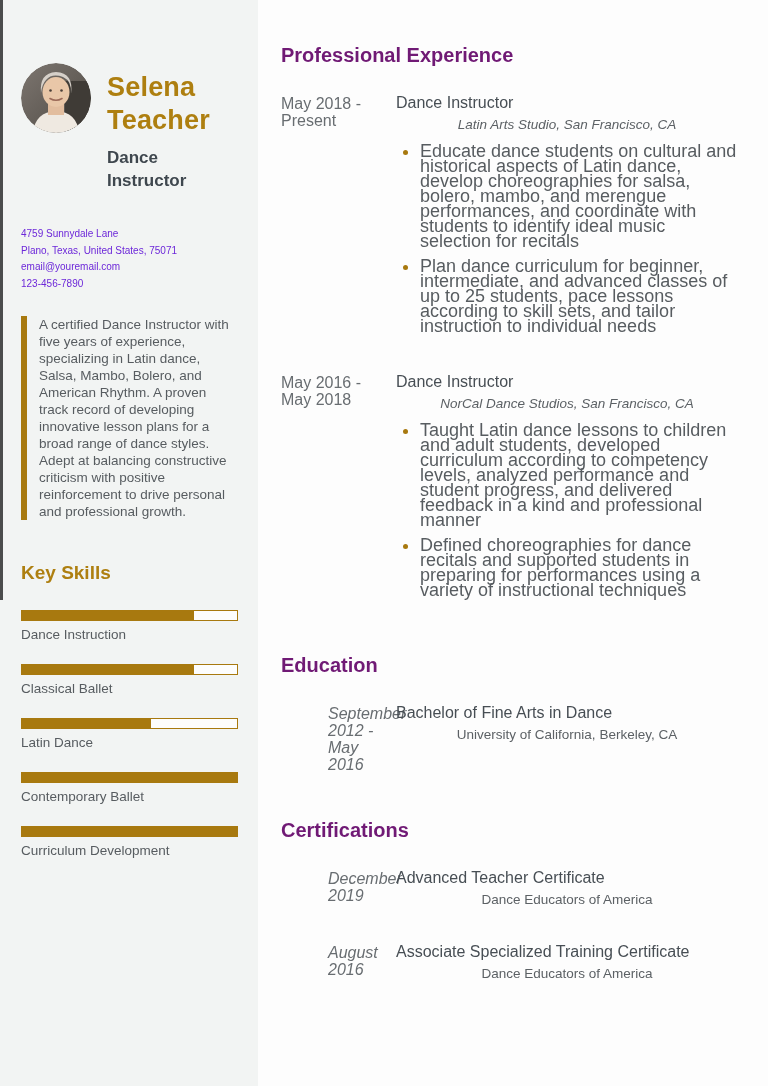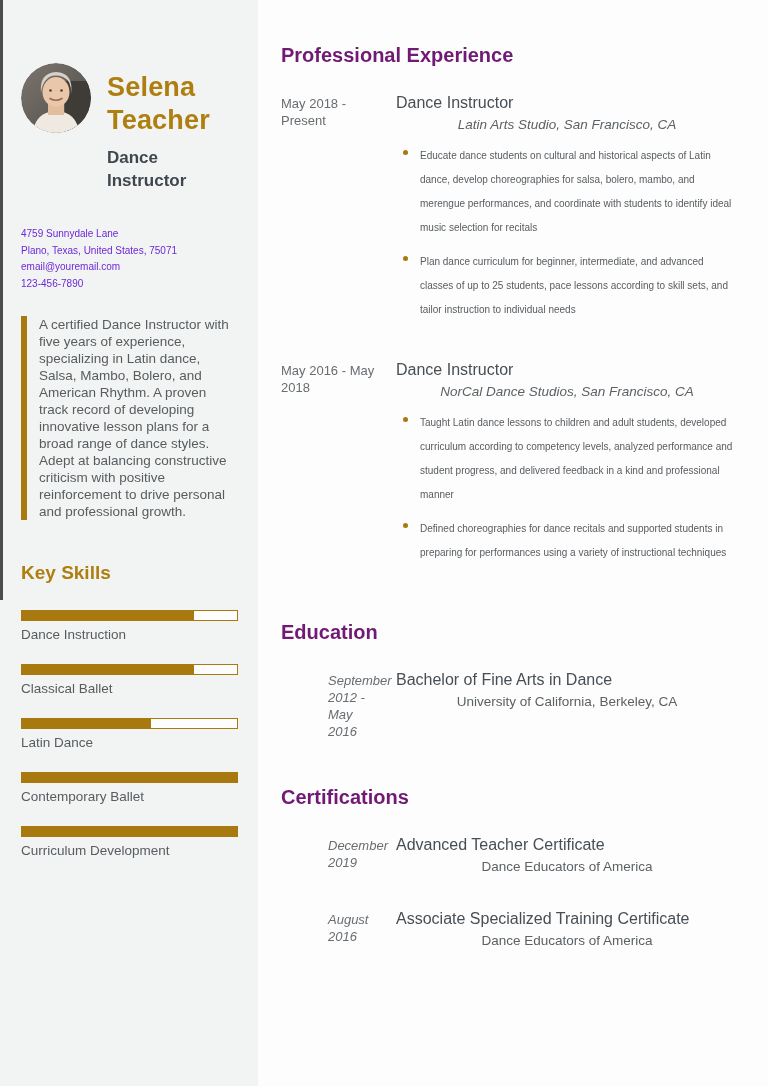--- a/index.html
+++ b/index.html
@@ -102,21 +102,21 @@
     margin-bottom: 26px;
   }
   .entry {
     display: grid;
     grid-template-columns: 100px 1fr;
     column-gap: 15px;
     margin-bottom: 28px;
   }
   .entry:last-child { margin-bottom: 0; }
   .entry-date {
-    font-size: 13px;
+    font-size: 16px;
     line-height: 17px;
     color: #686d71;
     padding-top: 2px;
   }
   .entry-date.italic { font-style: italic; margin-left: 47px; }
   .entry-title {
     font-size: 16px;
     line-height: 20px;
     color: #474e54;
   }
@@ -126,22 +126,22 @@
     font-size: 13.5px;
     line-height: 17px;
     color: #5c6165;
     text-align: center;
   }
   .entry-sub.no-italic { font-style: normal; }
   .bullets { margin-top: 11px; list-style: none; }
   .bullets li {
     position: relative;
     padding-left: 24px;
-    font-size: 10px;
-    line-height: 24px;
+    font-size: 18px;
+    line-height: 15px;
     color: #575c60;
     margin-bottom: 10px;
   }
   .bullets li::before {
     content: "";
     position: absolute;
     left: 7px; top: 6px;
     width: 5px; height: 5px;
     border-radius: 50%;
     background: #a8790f;

